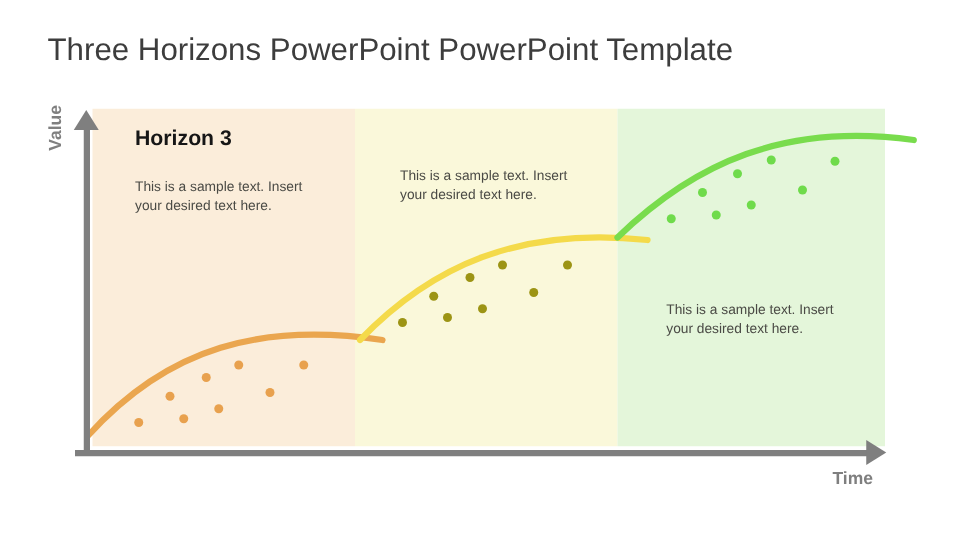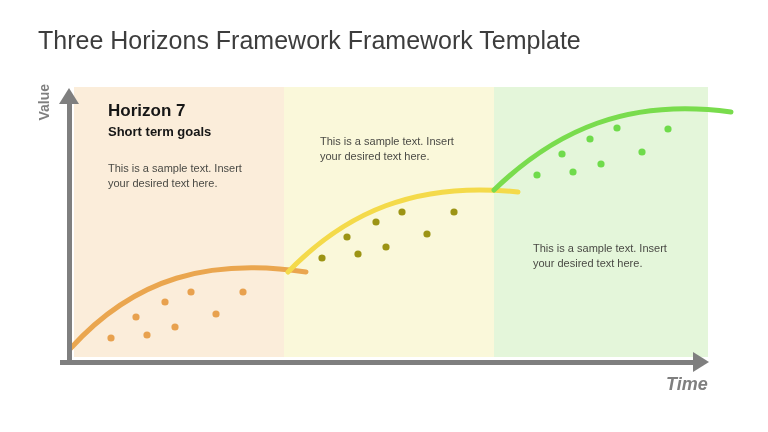--- a/index.html
+++ b/index.html
@@ -69,22 +69,21 @@
   }
   .axis-label { color: #7f7f7f; font-weight: 700; position: absolute; }
   .axis-label-y {
     left: 36px; top: 84px;
     font-size: 14px;
     writing-mode: vertical-rl;
     transform: rotate(180deg);
   }
   .axis-label-x {
     left: 666px; top: 374px;
-    font-size: 18px;
-    font-style: italic;
+    font-size: 14px;
   }
 
   
   .hblock { position: absolute; width: 180px; }
   .hblock-1 { left: 108px; top: 101px; }
   .hblock-2 { left: 320px; top: 112px; }
   .hblock-3 { left: 533px; top: 219px; }
   .h-title {
     margin: 0;
     font-size: 17px;
@@ -102,21 +101,21 @@
     font-size: 11px;
     line-height: 15px;
     color: #4a4a45;
   }
 </style>
 </head>
 <body>
 
 <div class="slide">
 
-  <h1 class="slide-title">Three Horizons Framework Framework Template</h1>
+  <h1 class="slide-title">Three Horizons PowerPoint PowerPoint Template</h1>
 
   <div class="chart">
 
     <div class="zone" style="left: 74px; width: 210px; background: rgb(251, 237, 218);"></div>
     <div class="zone" style="left: 284px; width: 210px; background: rgb(250, 248, 218);"></div>
     <div class="zone" style="left: 494px; width: 214px; background: rgb(228, 246, 218);"></div>
 
     <svg id="curve-layer" viewBox="0 0 768 432">
         <path d="M 70 349 C 135 277, 210 258, 306 272" fill="none" stroke="#eaa64f" stroke-width="5" stroke-linecap="round"></path>
         <path d="M 288 272 C 345 213, 415 181, 518 192" fill="none" stroke="#f4da4a" stroke-width="5" stroke-linecap="round"></path>
@@ -148,22 +147,21 @@
       </svg>
 
     <div class="axis-y-line"></div>
     <div class="axis-y-arrow"></div>
     <div class="axis-x-line"></div>
     <div class="axis-x-arrow"></div>
     <div class="axis-label axis-label-y">Value</div>
     <div class="axis-label axis-label-x">Time</div>
 
     <div class="hblock hblock-1">
-      <h2 class="h-title">Horizon 7</h2>
-      <h3 class="h-goal">Short term goals</h3>
+      <h2 class="h-title">Horizon 3</h2>
       <p class="h-body">
         <span>This is a sample text. Insert</span><br>
         <span>your desired text here.</span>
       </p>
     </div>
 
     <div class="hblock hblock-2">
       <p class="h-body">
         <span>This is a sample text. Insert</span><br>
         <span>your desired text here.</span>

